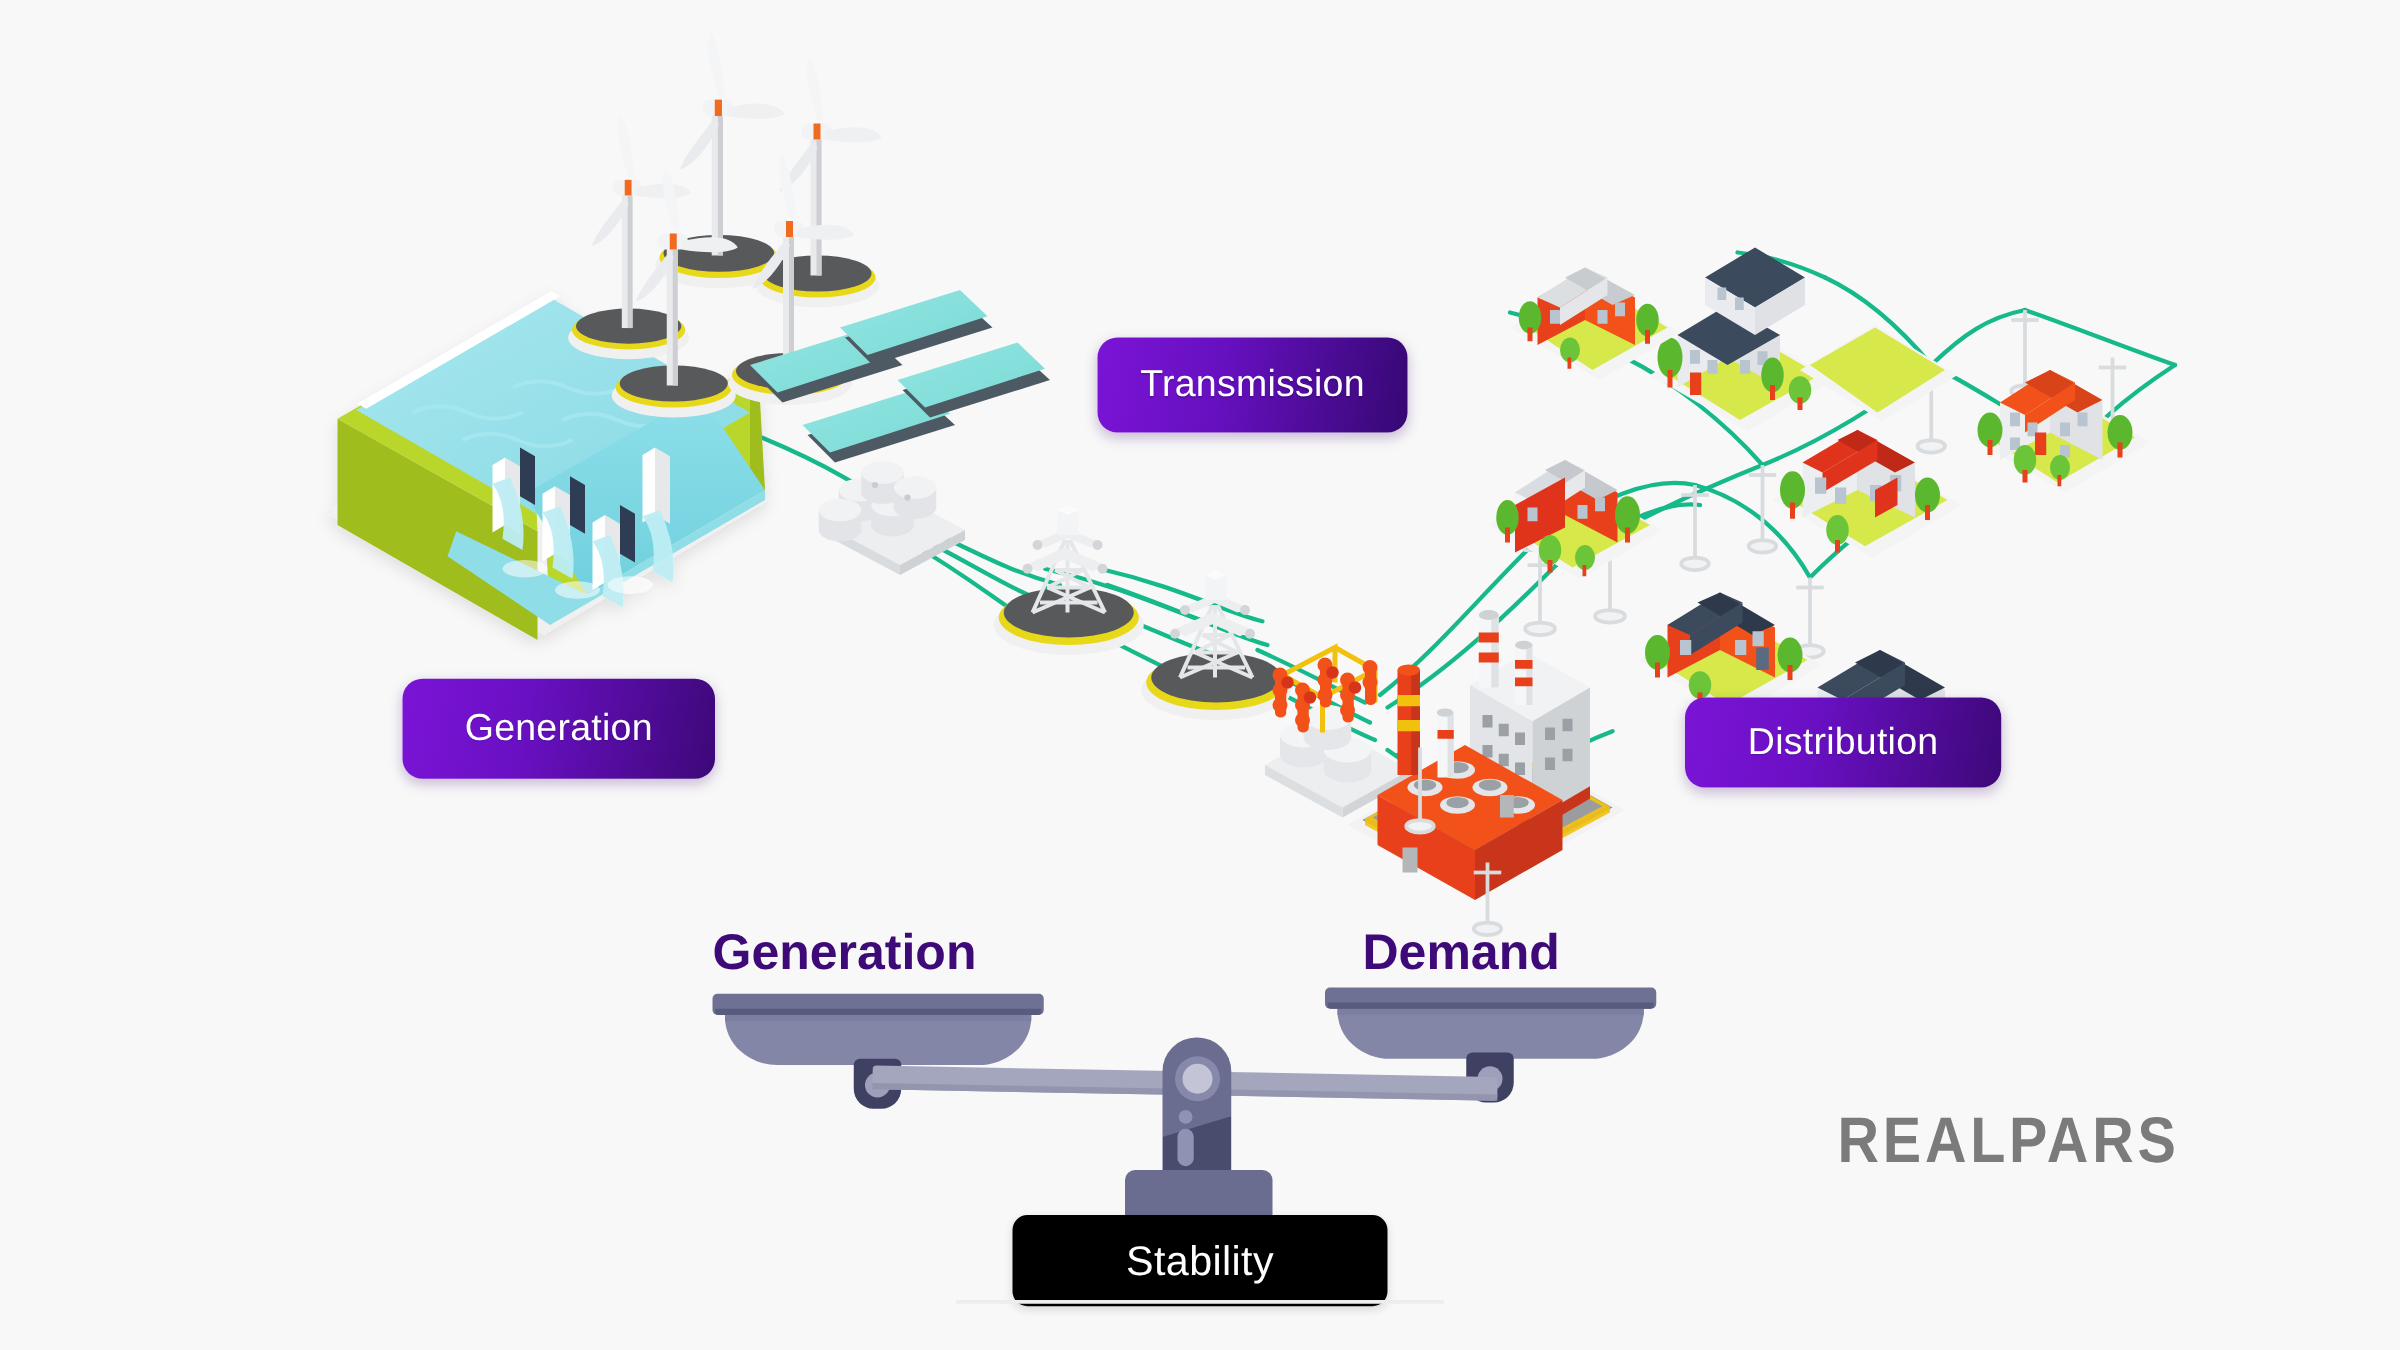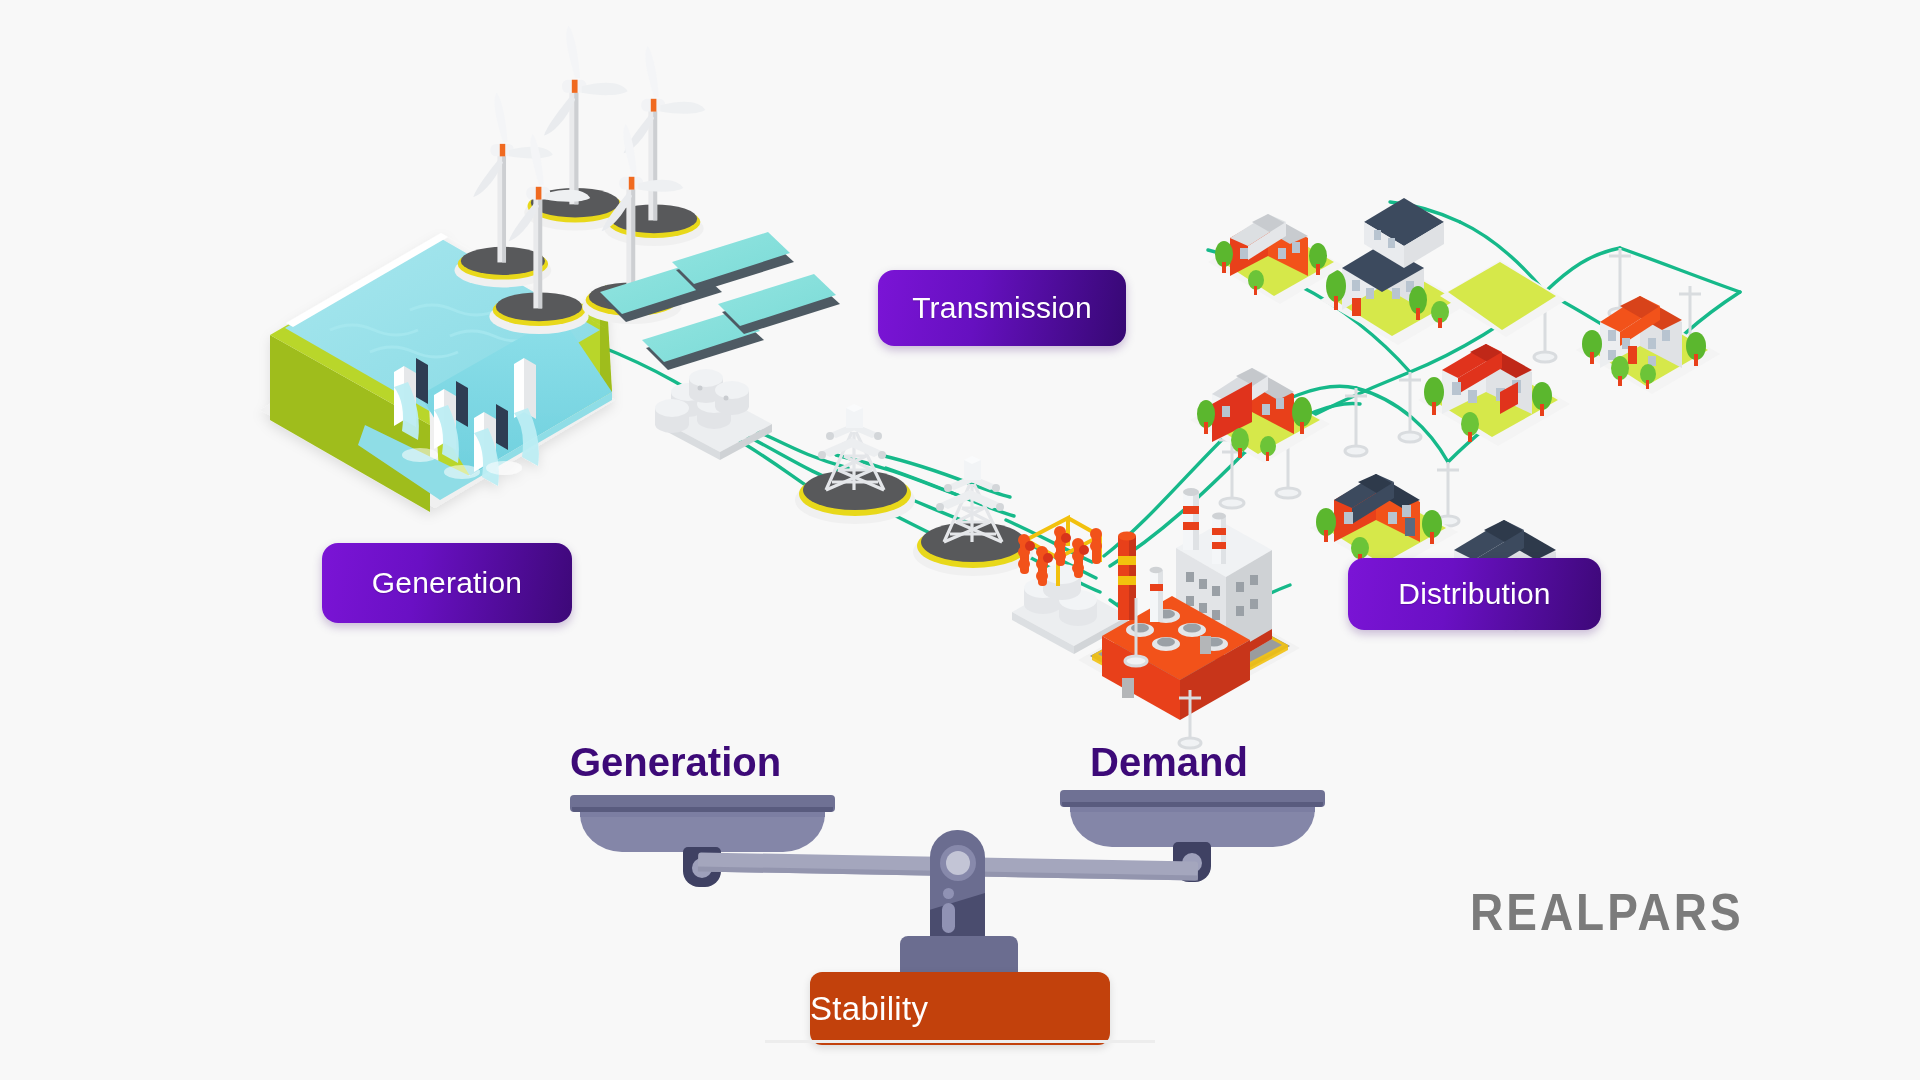--- a/index.html
+++ b/index.html
@@ -123,22 +123,22 @@
     border-radius:7px; background:#9092b4;
   }
 
   #column {
     position:absolute; left:330px; top:196px; width:118px; height:48px;
     background:#6b6d90; border-radius:8px 8px 0 0;
   }
 
   #base {
     position:absolute; left:240px; top:232px; width:300px; height:73px;
-    background:#c2410c; border-radius:12px;
-    display:flex; align-items:center; 
+    background:#000000; border-radius:12px;
+    display:flex; align-items:center; justify-content:center;
     box-shadow:0 3px 8px rgba(0,0,0,.12);
   }
   #base-label {
     color:#ffffff; font-size:33px; font-weight:400; letter-spacing:.3px;
   }
   #base-floor{
     position:absolute; left:195px; top:300px; width:390px; height:3px;
     background:#ededed;
   }
 

